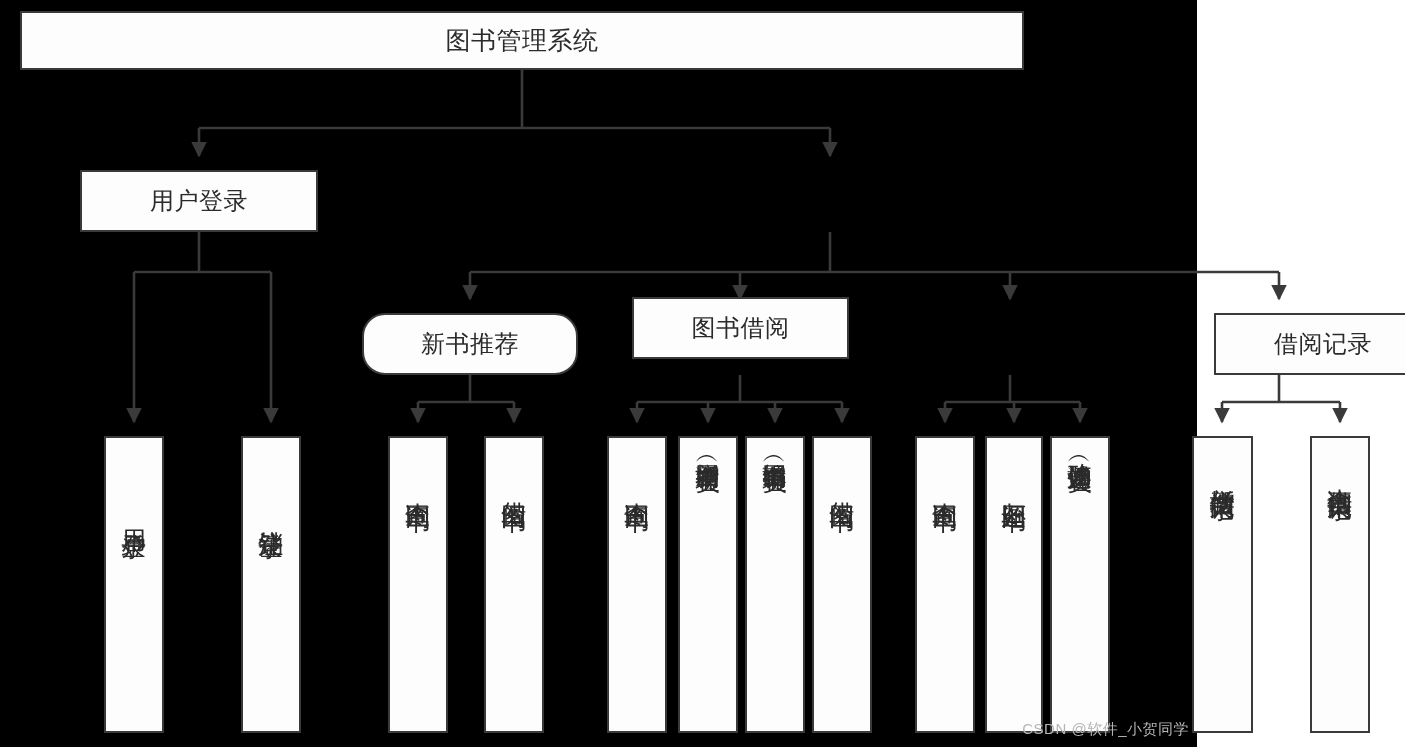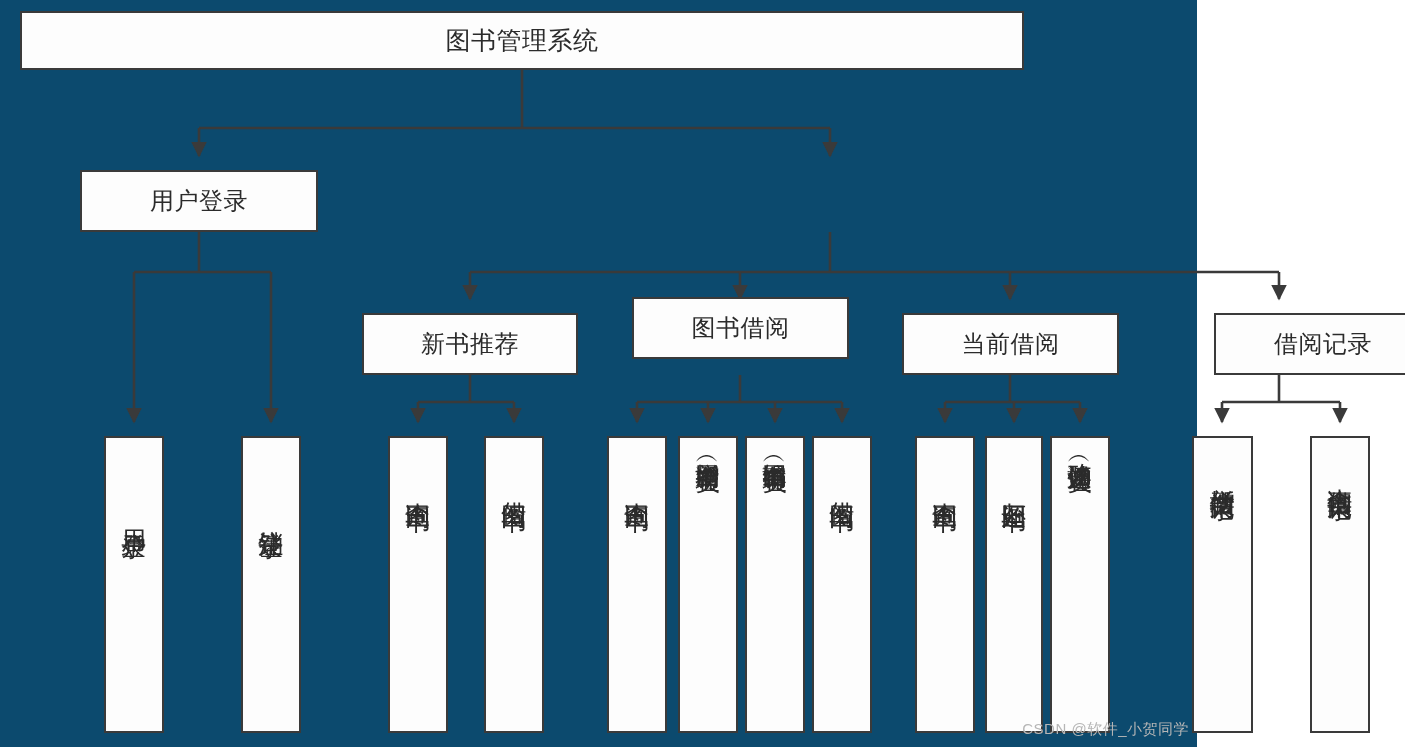--- a/index.html
+++ b/index.html
@@ -10,21 +10,21 @@
   body {
     width: 1405px;
     height: 747px;
     font-family: "Liberation Sans", "DejaVu Sans", sans-serif;
     overflow: hidden;
   }
   #diagram-root {
     position: relative;
     width: 1197px;
     height: 747px;
-    background: #0c4a6e;
+    background: #000000;
   }
   svg.edges {
     position: absolute;
     left: 0;
     top: 0;
     width: 1405px;
     height: 747px;
     pointer-events: none;
   }
   .node {
@@ -138,29 +138,26 @@
   </svg>
 
   <div class="node node-root" style="left:20px; top:11px; width:1004px; height:59px;">
     <span class="label">图书管理系统</span>
   </div>
 
   <div class="node node-l1" style="left:80px; top:170px; width:238px; height:62px;">
     <span class="label">用户登录</span>
   </div>
 
-  <div class="node node-l2" style="left:362px; top:313px; width:216px; height:62px;">
+  <div class="node node-l2" style="left:362px; top:313px; width:216px; height:62px;border-radius:23px;">
     <span class="label">新书推荐</span>
   </div>
   <div class="node node-l2" style="left:632px; top:297px; width:217px; height:62px;align-items:center;">
     <span class="label">图书借阅</span>
   </div>
-  <div class="node node-l2" style="left:902px; top:313px; width:217px; height:62px;">
-    <span class="label">当前借阅</span>
-  </div>
   <div class="node node-l2" style="left:1214px; top:313px; width:218px; height:62px;align-items:center;">
     <span class="label">借阅记录</span>
   </div>
 
   <div class="node node-leaf mid-text" style="left:104px; top:436px; width:60px; height:297px;">
     <span class="label">用户登录</span>
   </div>
   <div class="node node-leaf mid-text" style="left:241px; top:436px; width:60px; height:297px;">
     <span class="label">注销登录</span>
   </div>

